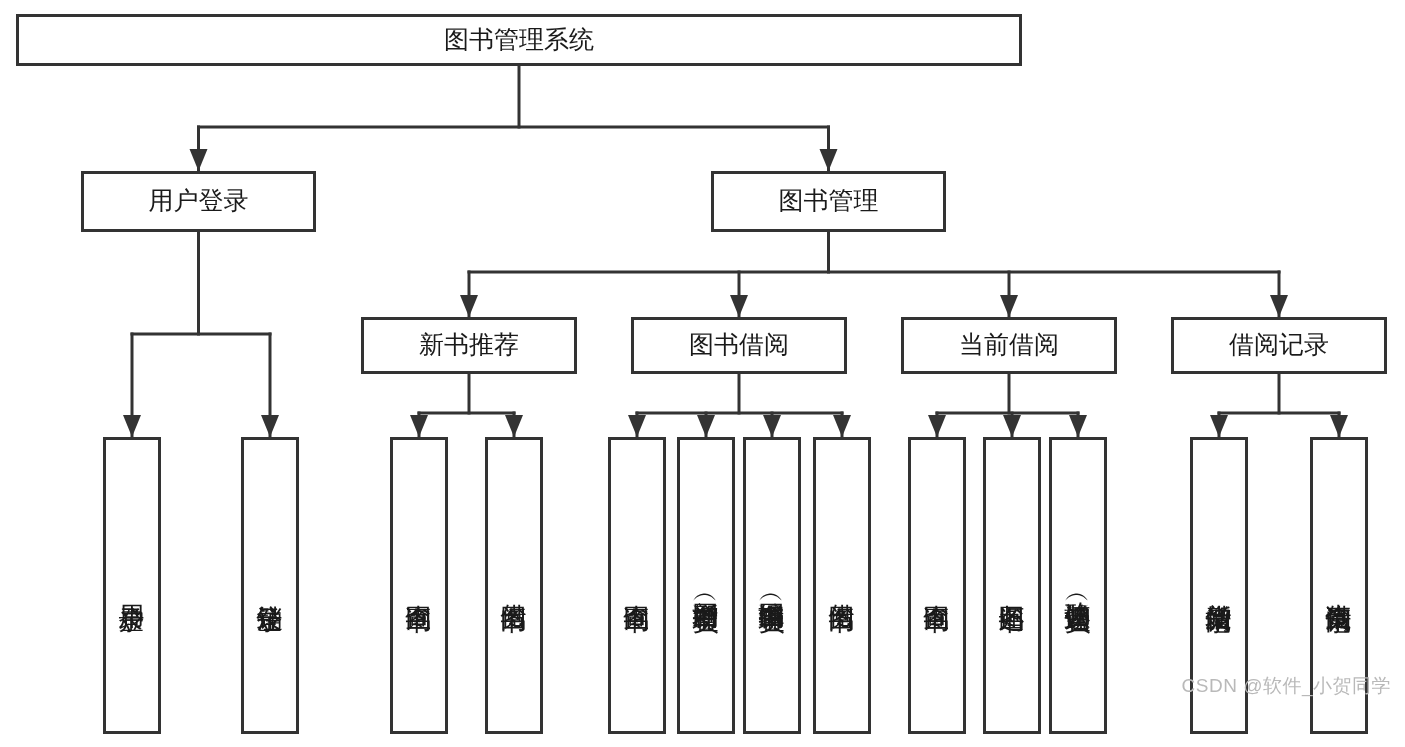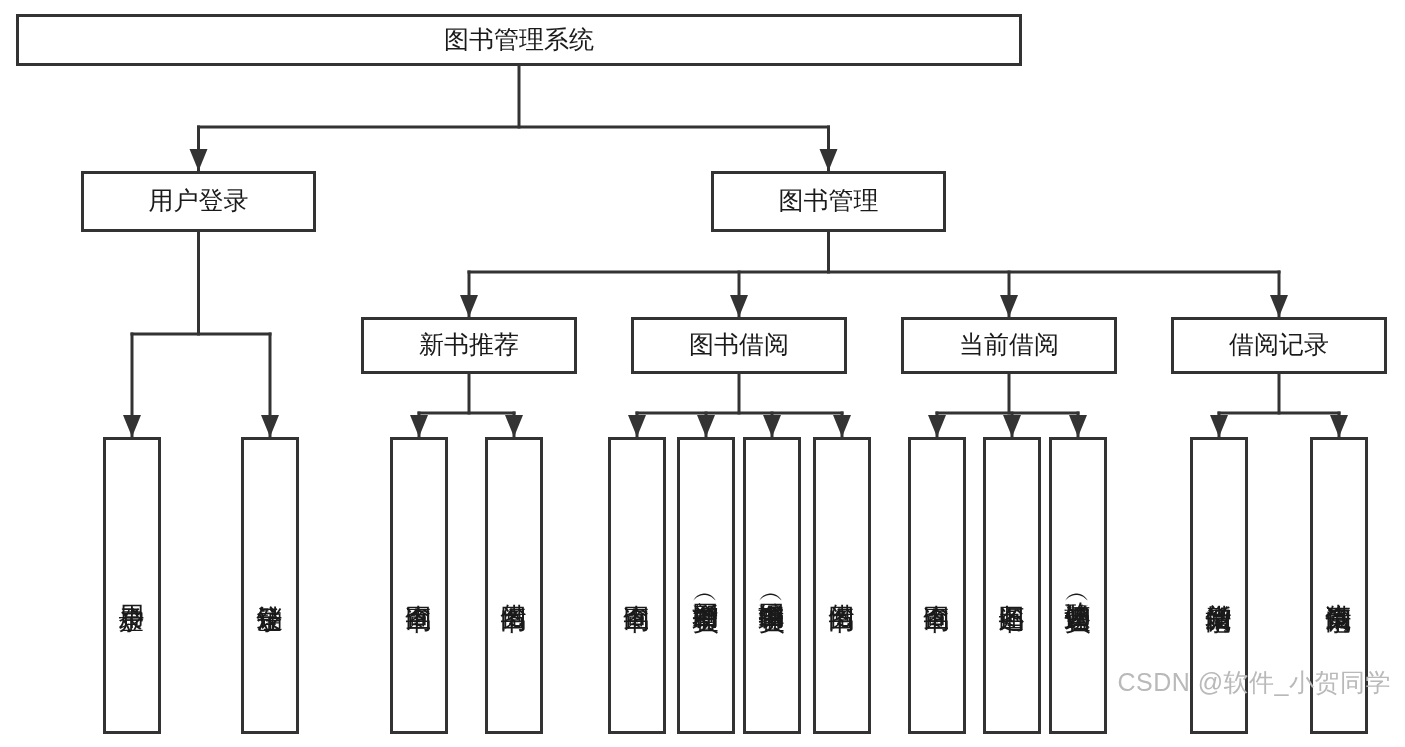--- a/index.html
+++ b/index.html
@@ -71,21 +71,21 @@
     justify-content: center;
     text-align: center;
     white-space: nowrap;
     pointer-events: none;
   }
   .watermark {
     position: absolute;
     right: 14px;
     bottom: 6px;
     font-family: "Liberation Sans", "DejaVu Sans", sans-serif;
-    font-size: 25px;
+    font-size: 19px;
     color: #b9b9b9;
     white-space: nowrap;
     letter-spacing: 0.5px;
   }
 </style>
 </head>
 <body>
 
 <div id="diagram-root">
 

